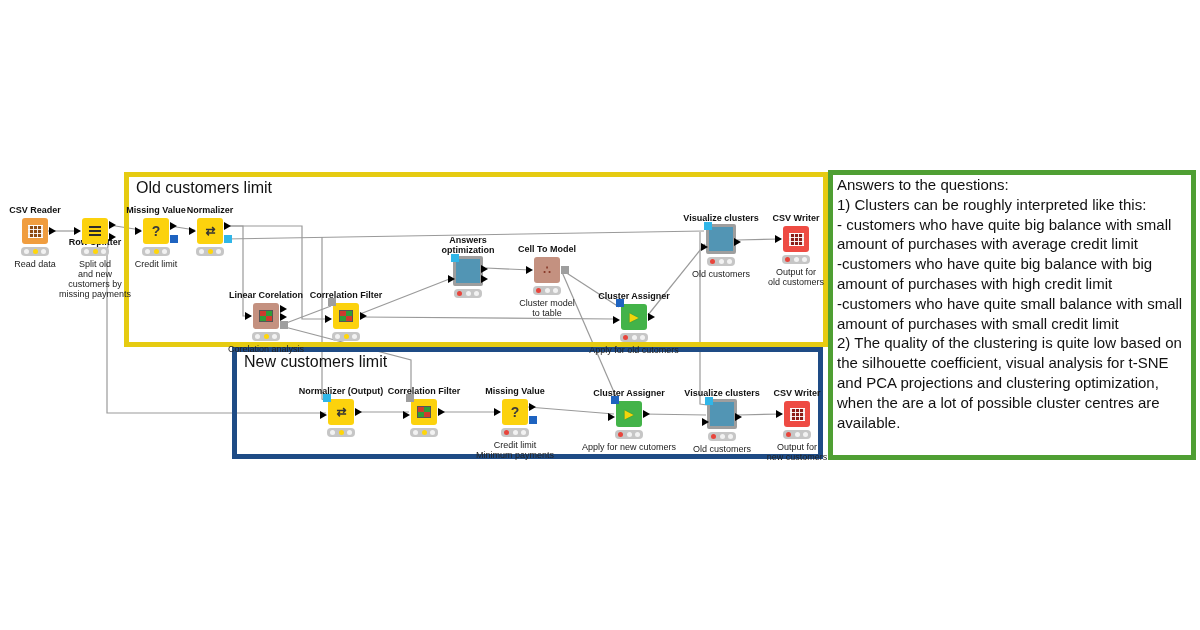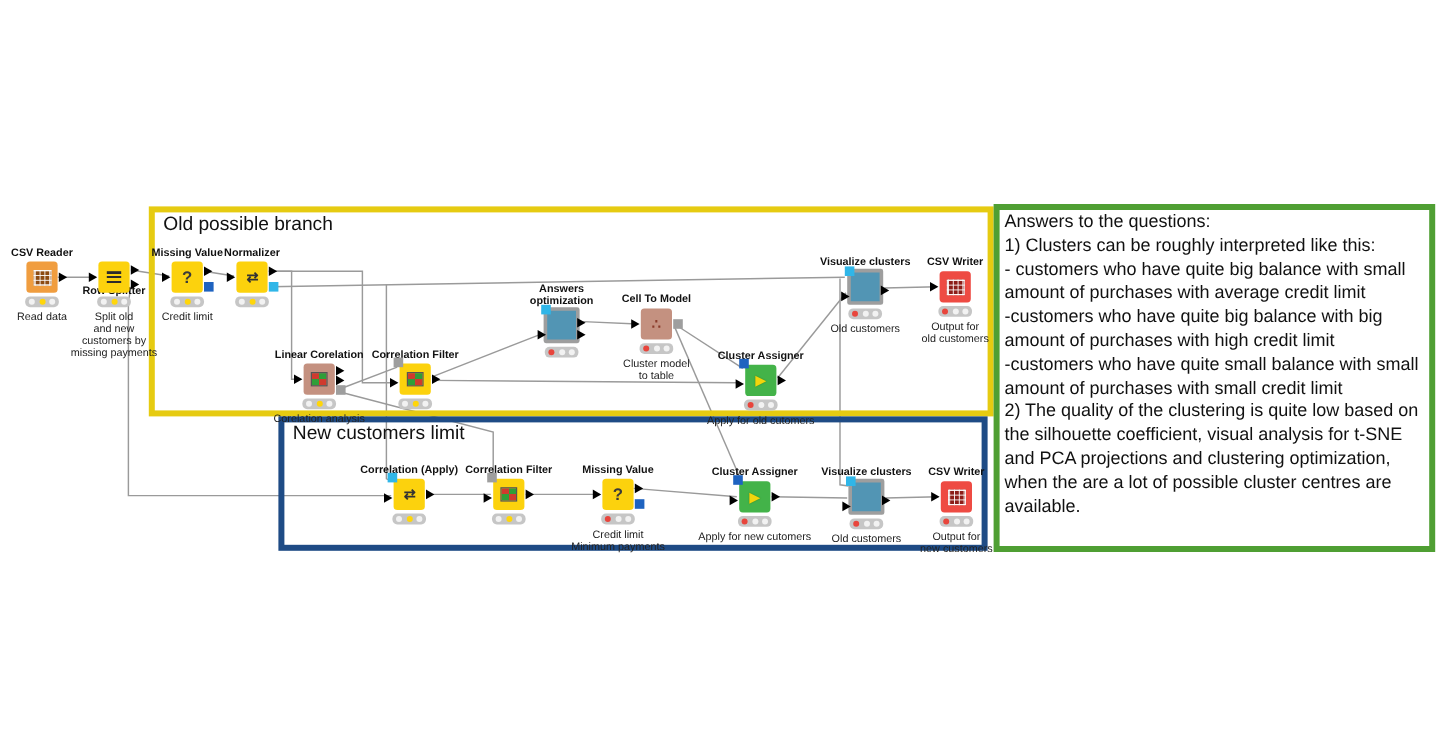--- a/index.html
+++ b/index.html
@@ -92,21 +92,21 @@
       <polyline points="648,315 705,244" fill="none" stroke="#9a9a9a" stroke-width="1.2"></polyline>
       <polyline points="737,240 781,239" fill="none" stroke="#9a9a9a" stroke-width="1.2"></polyline>
       <polyline points="355,412 409,412" fill="none" stroke="#9a9a9a" stroke-width="1.2"></polyline>
       <polyline points="438,412 500,412" fill="none" stroke="#9a9a9a" stroke-width="1.2"></polyline>
       <polyline points="528,407 614,414" fill="none" stroke="#9a9a9a" stroke-width="1.2"></polyline>
       <polyline points="643,414 706,415" fill="none" stroke="#9a9a9a" stroke-width="1.2"></polyline>
       <polyline points="738,415 782,414" fill="none" stroke="#9a9a9a" stroke-width="1.2"></polyline>
     </svg>
   <div id="groups-layer">
       <div class="group-box" style="left: 124px; top: 172px; width: 704px; height: 175px; border: 5px solid rgb(230, 203, 17);"></div>
-      <div class="group-title" style="left: 136px; top: 179px;">Old possible branch</div>
+      <div class="group-title" style="left: 136px; top: 179px;">Old customers limit</div>
       <div class="group-box" style="left: 232px; top: 347px; width: 591px; height: 112px; border: 5px solid rgb(30, 75, 133);"></div>
       <div class="group-title" style="left: 244px; top: 353px;">New customers limit</div>
     </div>
   <div class="answers-box" id="answers-box" style="left: 828px; top: 170px; width: 368px; height: 290px; border: 5px solid rgb(79, 159, 51);">
   </div>
   <div class="answers-text" id="answers-text" style="left: 837px; top: 175px; width: 350px;">Answers to the questions:
 1) Clusters can be roughly interpreted like this:
 - customers who have quite big balance with small
 amount of purchases with average credit limit
 -customers who have quite big balance with big
@@ -253,21 +253,21 @@
         <span class="icon-table" style="background-color: rgb(140, 29, 24);"></span>
         <div class="port tri-in" style="left: -8px; top: 9px;"></div>
       </div>
       <div class="traffic" style="left: 782px; top: 255px;">
         <div class="dot" style="background: rgb(232, 69, 60);"></div>
         <div class="dot"></div>
         <div class="dot"></div>
       </div>
       <div class="node-sub" style="left: 736px; top: 267px;">Output for
 old customers</div>
-      <div class="node-label" style="left: 281px; top: 386px;">Correlation (Apply)</div>
+      <div class="node-label" style="left: 281px; top: 386px;">Normalizer (Output)</div>
       <div class="node-sq" style="left: 328px; top: 399px; background: rgb(252, 210, 13);">
         <span class="icon-arrows">⇄</span>
         <div class="port sq" style="left: -5px; top: -5px; background: rgb(48, 182, 232);"></div>
         <div class="port tri-in" style="left: -8px; top: 12px;"></div>
         <div class="port tri-out" style="right: -8px; top: 9px;"></div>
       </div>
       <div class="traffic" style="left: 327px; top: 428px;">
         <div class="dot"></div>
         <div class="dot" style="background: rgb(255, 214, 10);"></div>
         <div class="dot"></div>

